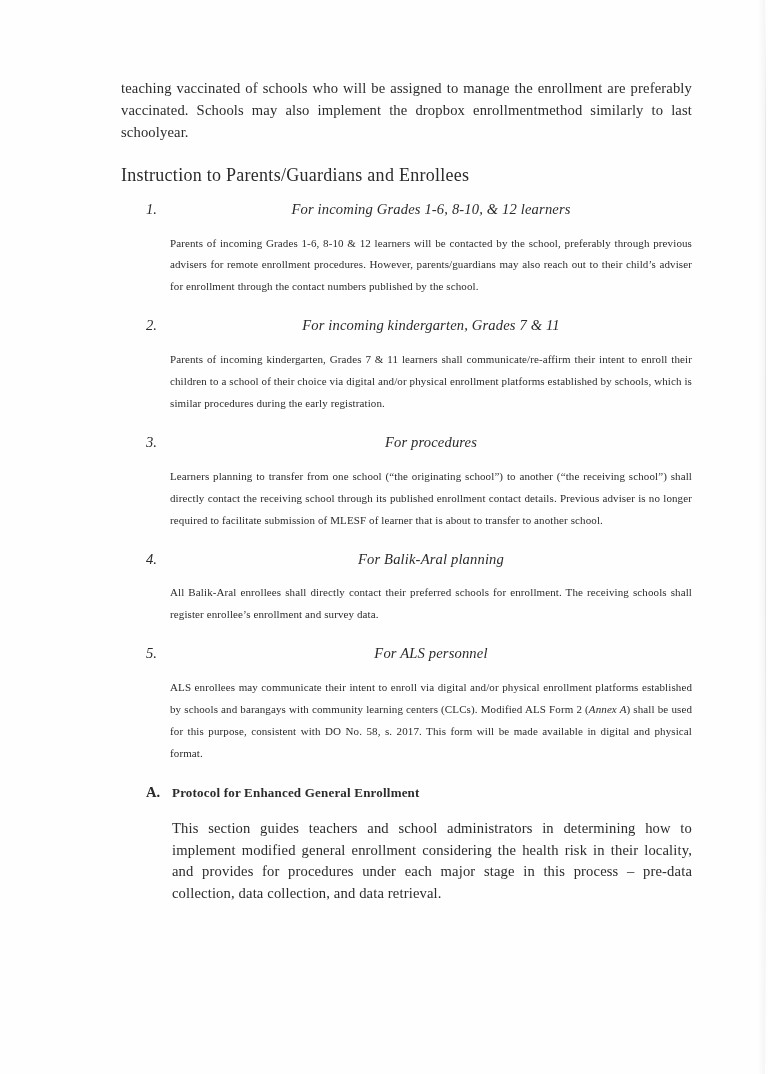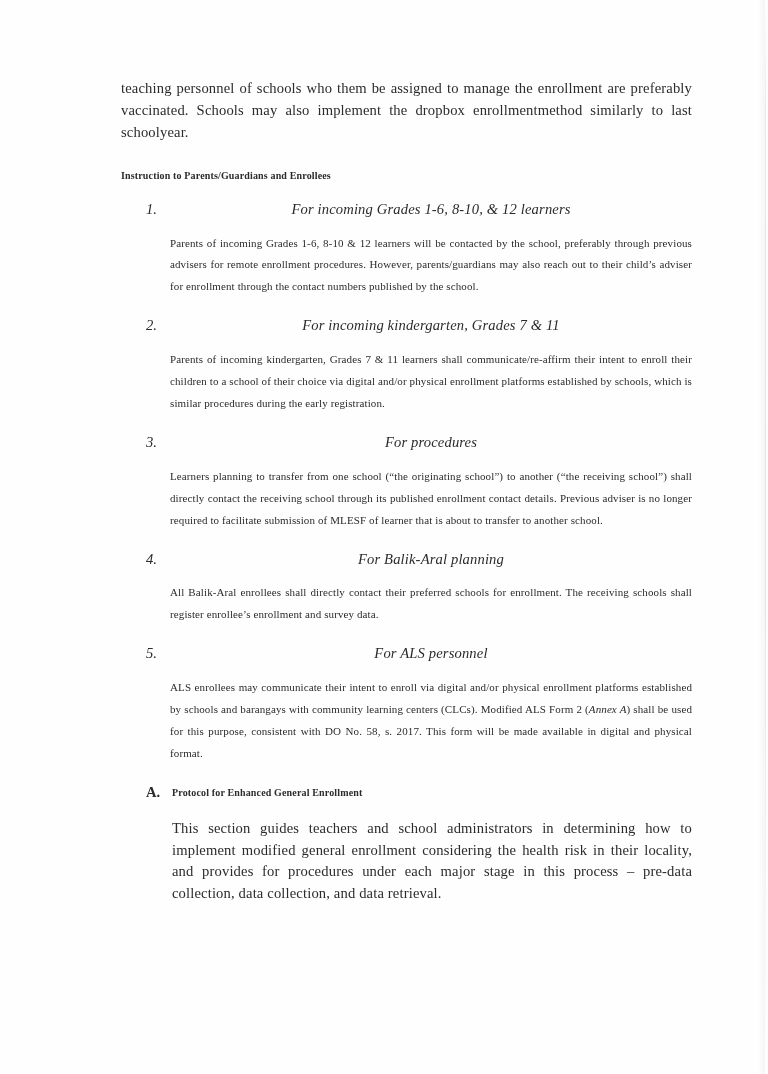--- a/index.html
+++ b/index.html
@@ -69,23 +69,23 @@
   .body-para {
     text-align: justify;
     text-justify: inter-word;
     font-size: 14.6px;
     line-height: 21.9px;
     letter-spacing: 0.01em;
     margin-bottom: 18px;
   }
 
   .section-heading {
-    font-size: 10px;
-    line-height: 21.9px;
-    font-weight: bold;
+    font-size: 18px;
+    line-height: 21.9px;
+    font-weight: normal;
     letter-spacing: 0.015em;
     margin-top: 21px;
     margin-bottom: 12px;
   }
 
   
   .num-list {
     margin: 0;
     padding: 0;
     list-style: none;
@@ -129,21 +129,21 @@
   }
   .letter-marker {
     position: absolute;
     left: 25px;
     top: 0;
     font-size: 14.6px;
     line-height: 21.9px;
     font-weight: bold;
   }
   .lettered-title {
-    font-size: 10px;
+    font-size: 13px;
     line-height: 21.9px;
     font-weight: bold;
     letter-spacing: 0.015em;
     margin-bottom: 14px;
   }
   .lettered-body {
     text-align: justify;
     text-justify: inter-word;
     font-size: 14.6px;
     line-height: 21.9px;
@@ -155,21 +155,21 @@
 </head>
 <body>
 
 <div id="page-sheet">
 
   <div id="scan-edge-right"></div>
   <div id="scan-edge-right-soft"></div>
 
   <div id="content">
 
-    <p class="body-para">teaching personnel of schools who them be assigned to manage the enrollment are preferably vaccinated. Schools may also implement the dropbox enrollmentmethod similarly to last schoolyear.</p>
+    <p class="body-para">teaching vaccinated of schools who will be assigned to manage the enrollment are preferably vaccinated. Schools may also implement the dropbox enrollmentmethod similarly to last schoolyear.</p>
 
 
     <h2 class="section-heading">Instruction to Parents/Guardians and Enrollees</h2>
 
     <ol class="num-list">
 
       <li class="num-item">
         <span class="num-marker">1.</span>
         <div class="item-title">For incoming Grades 1-6, 8-10, &amp; 12 learners</div>
         <div class="item-body">Parents of incoming Grades 1-6, 8-10 &amp; 12 learners will be contacted by the school, preferably through previous advisers for remote enrollment procedures. However, parents/guardians may also reach out to their child’s adviser for enrollment through the contact numbers published by the school.</div>

